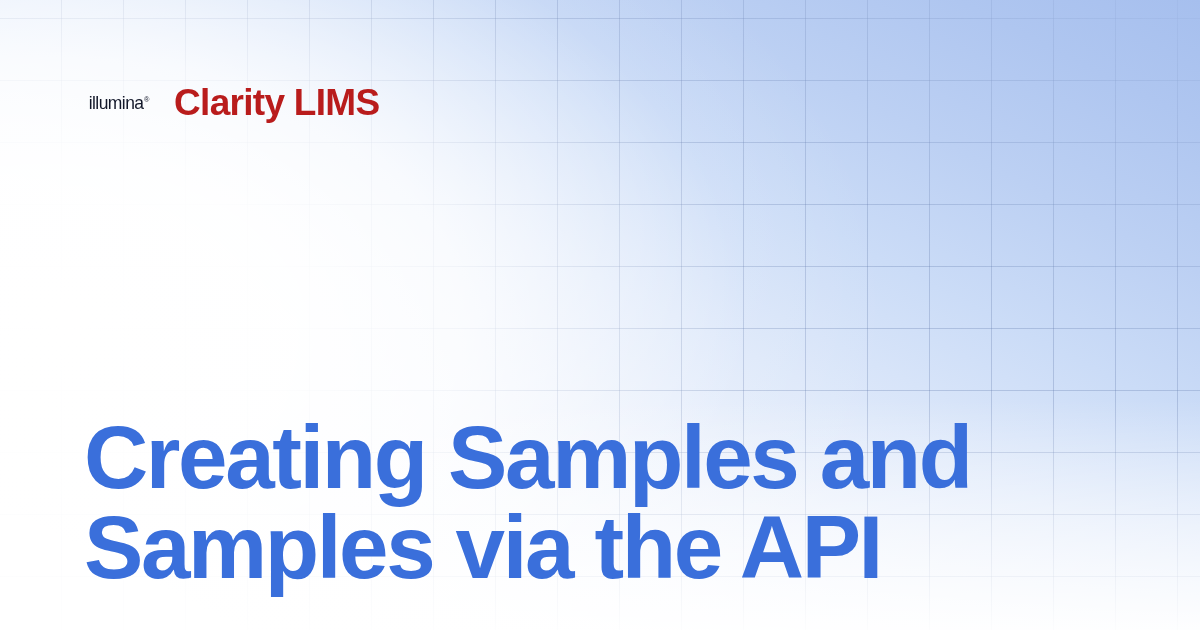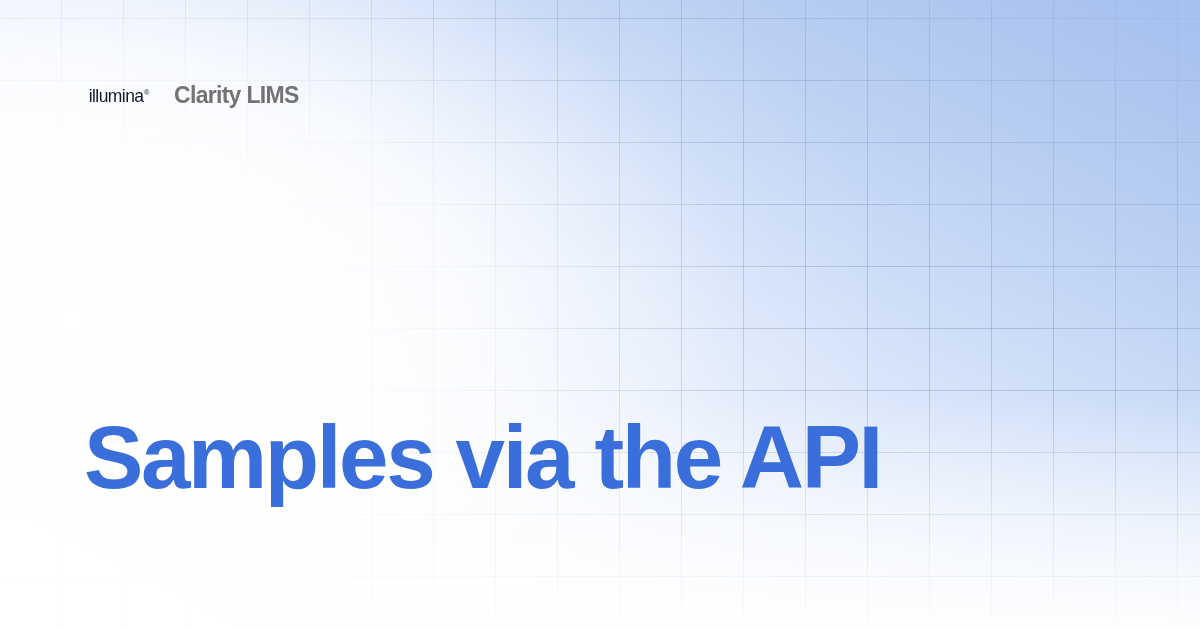--- a/index.html
+++ b/index.html
@@ -112,24 +112,24 @@
 
   .illumina-mark .tm {
     font-size: 8px;
     vertical-align: super;
     letter-spacing: 0;
     margin-left: 0.5px;
   }
 
   .product-name {
     font-family: "Liberation Sans", sans-serif;
-    font-size: 23px;
+    font-size: 37px;
     font-weight: 700;
     letter-spacing: -0.7px;
-    color: #737373;
+    color: #b91c1c;
     line-height: 1;
     white-space: nowrap;
   }
 
   .headline {
     position: absolute;
     left: 84px;
     top: 352px;
     width: 1060px;
     font-family: "Liberation Sans", sans-serif;
@@ -156,17 +156,18 @@
   <div class="bg-bottom-fade"></div>
 
   <div class="content">
 
     <div class="brand-bar">
       <span class="illumina-mark"><span>illumina</span><span class="tm">®</span></span>
       <span class="product-name">Clarity LIMS</span>
     </div>
 
     <h1 class="headline">
+      <span class="line">Creating Samples and</span>
       <span class="line">Samples via the API</span>
     </h1>
 
   </div>
 </div>
 
 </body></html>

